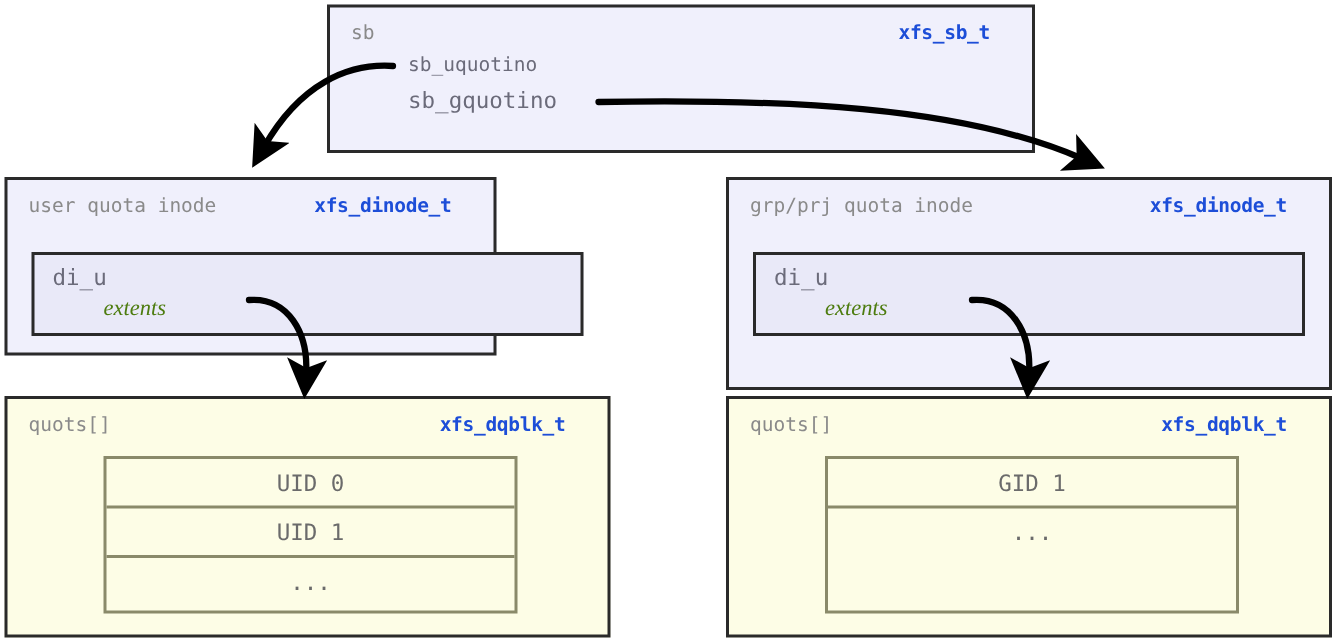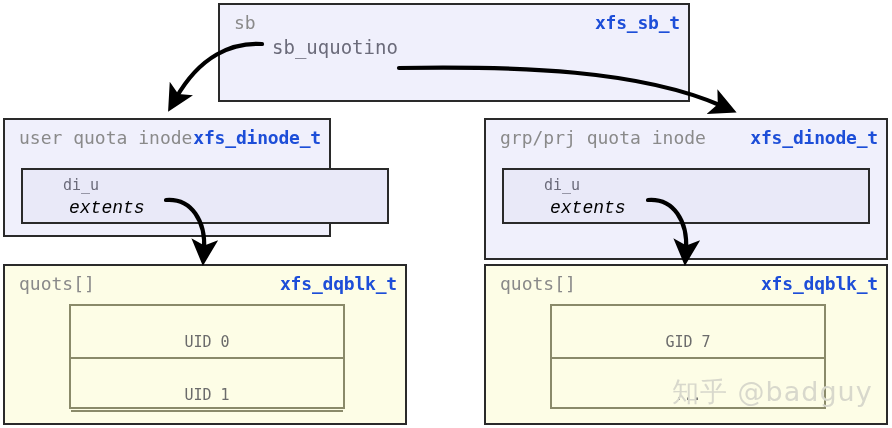--- a/index.html
+++ b/index.html
@@ -28,24 +28,24 @@
     box-sizing: border-box;
     border: 2px solid #2a2a2a;
   }
   .box.lav   { background: #f0f0fc; }
   .box.yel   { background: #fdfde6; }
 
   .hdr {
     position: absolute;
     top: 8px;
     left: 14px;
-    right: 8px;
+    right: 28px;
     height: 20px;
     line-height: 20px;
-    font-size: 18px;
+    font-size: 13px;
     white-space: nowrap;
   }
   .hdr .lbl {
     color: #8a8a8a;
     float: left;
   }
   .hdr .typ {
     color: #1d4ed8;
     font-weight: bold;
     float: right;
@@ -58,48 +58,46 @@
     box-sizing: border-box;
     border: 2px solid #2a2a2a;
     background: #e9e9f8;
   }
   .inner .t1 {
     position: absolute;
     left: 12px;
     top: 6px;
     font-size: 15px;
     color: #6b6b7a;
-    margin-left: 28px;
   }
   .inner .t2 {
     position: absolute;
     left: 46px;
     top: 28px;
-    font-size: 18px;
-    color: #000000;
+    font-size: 15px;
+    color: #4d7c0f;
     font-style: italic;
-    font-family: Liberation Mono, monospace;
+    font-family: Liberation Serif, serif;
   }
 
   
   .qtable {
     position: absolute;
     box-sizing: border-box;
     border: 2px solid #8a8a6a;
     background: #fdfde6;
   }
   .qrow {
     box-sizing: border-box;
     height: 33px;
     line-height: 33px;
     text-align: center;
     font-size: 15px;
     color: #6b6b6b;
     border-bottom: 2px solid #8a8a6a;
-    margin-top: 20px;
   }
   .qrow:last-child { border-bottom: none; }
 
   
   #arrows {
     position: absolute;
     left: 0; top: 0;
     width: 892px;
     height: 428px;
     pointer-events: none;
@@ -120,21 +118,22 @@
 </head>
 <body>
 
 <div id="canvas">
 
   <div class="box lav" style="left:218px; top:3px; width:472px; height:99px;">
     <div class="hdr">
       <span class="lbl">sb</span>
       <span class="typ">xfs_sb_t</span>
     </div>
-    <div style="position:absolute; left:52px; top:31px; font-size:19px; color:#6b6b7a;">sb_uquotino</div>
+    <div style="position:absolute; left:52px; top:31px; font-size:13px; color:#6b6b7a;">sb_uquotino</div>
+    <div style="position:absolute; left:52px; top:53px; font-size:15px; color:#6b6b7a;">sb_gquotino</div>
   </div>
 
   <div class="box lav" style="left:3px; top:118px; width:328px; height:119px;">
     <div class="hdr">
       <span class="lbl">user quota inode</span>
       <span class="typ">xfs_dinode_t</span>
     </div>
     <div class="inner" style="left:16px; top:48px; width:368px; height:56px;">
       <span class="t1">di_u</span>
       <span class="t2">extents</span>
@@ -163,36 +162,35 @@
       <div class="qrow">...</div>
     </div>
   </div>
 
   <div class="box yel" style="left:484px; top:264px; width:404px; height:161px;">
     <div class="hdr">
       <span class="lbl">quots[]</span>
       <span class="typ">xfs_dqblk_t</span>
     </div>
     <div class="qtable" style="left:64px; top:38px; width:276px; height:105px;">
-      <div class="qrow">GID 7</div>
+      <div class="qrow">GID 1</div>
       <div class="qrow">...</div>
     </div>
   </div>
 
   <svg id="arrows" viewBox="0 0 892 428">
     <defs>
       <marker id="ahead" markerWidth="7" markerHeight="7" refX="2.6" refY="3.2" orient="auto" markerUnits="strokeWidth">
         <path d="M0,0 L6.4,3.2 L0,6.4 L1.5,3.2 Z" fill="#000000"></path>
       </marker>
     </defs>
 
     <path d="M262,44 C232,42 200,56 176,98" fill="none" stroke="#000000" stroke-width="4.2" stroke-linecap="round" marker-end="url(#ahead)"></path>
 
     <path d="M399,68 C520,66 640,70 722,106" fill="none" stroke="#000000" stroke-width="4.2" stroke-linecap="round" marker-end="url(#ahead)"></path>
 
     <path d="M166,200 C192,198 206,222 204,250" fill="none" stroke="#000000" stroke-width="4.2" stroke-linecap="round" marker-end="url(#ahead)"></path>
 
     <path d="M648,200 C674,198 688,222 686,250" fill="none" stroke="#000000" stroke-width="4.2" stroke-linecap="round" marker-end="url(#ahead)"></path>
   </svg>
 
-  <div id="watermark">知乎 @badguy</div>
 
 </div>
 
 </body></html>

